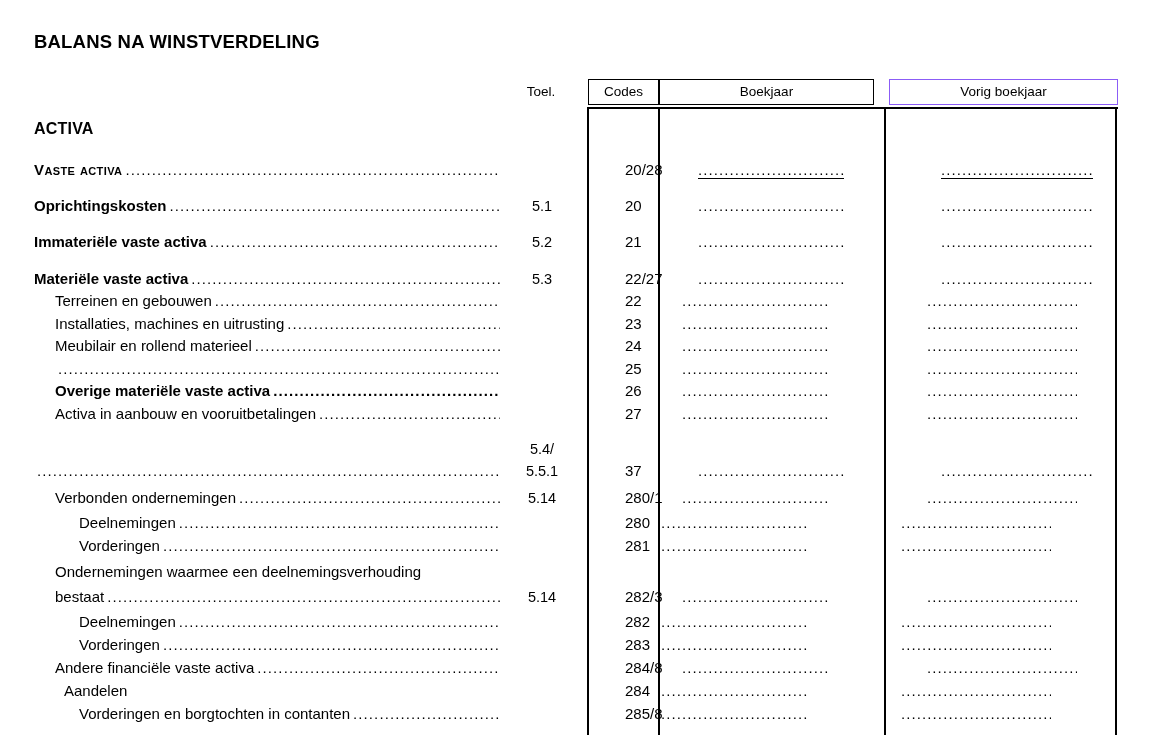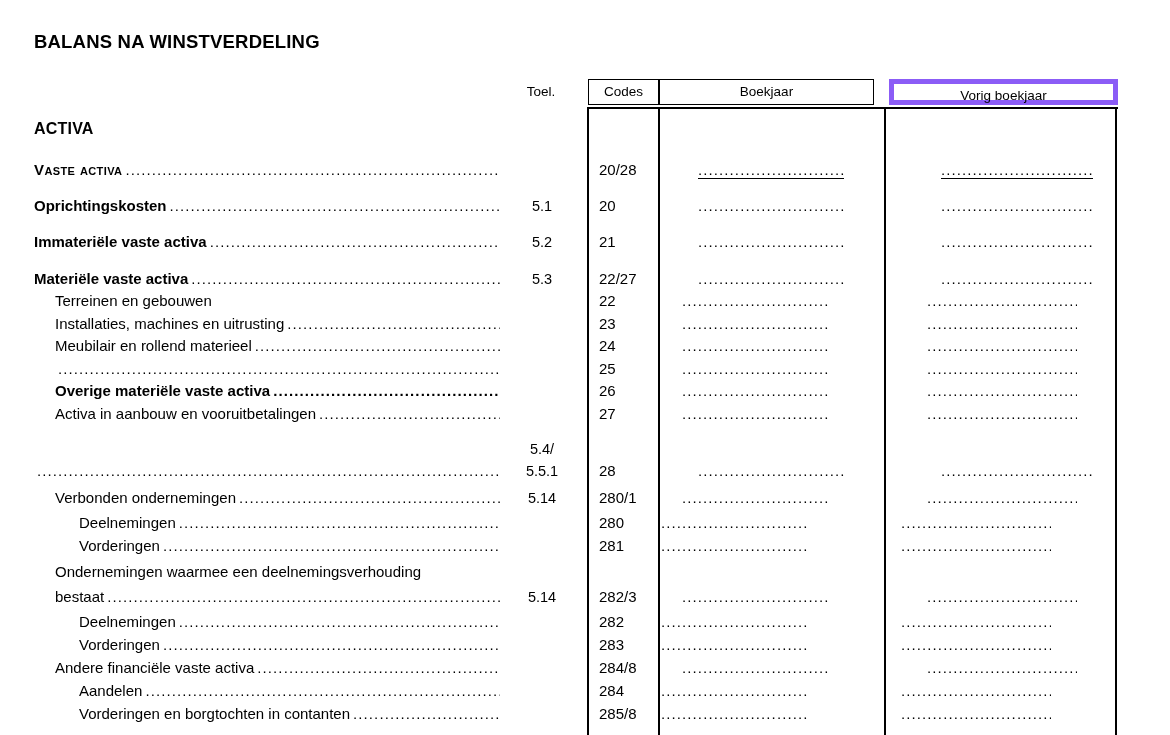--- a/index.html
+++ b/index.html
@@ -23,21 +23,21 @@
   }
 
   
   .colhead { font-size: 13.5px; line-height: 24px; text-align: center; }
   #h-toel  { position: absolute; left: 505px; top: 80px; width: 72px; height: 24px; }
   #h-codes { position: absolute; left: 588px; top: 79px; width: 71px;  height: 26px;
              border: 1px solid #000; box-sizing: border-box; }
   #h-boek  { position: absolute; left: 659px; top: 79px; width: 215px; height: 26px;
              border: 1px solid #000; box-sizing: border-box; }
   #h-vorig { position: absolute; left: 889px; top: 79px; width: 229px; height: 26px;
-             border: 5px solid #8b5cf6; box-sizing: border-box; }
+             border: 1px solid #8b5cf6; box-sizing: border-box; }
 
   
   .hline { position: absolute; background: #000; height: 2px; }
   .vline { position: absolute; background: #000; width: 2px; }
   #grid-top      { left: 587px; top: 107px; width: 531px; }
   #grid-left     { left: 587px;  top: 107px; height: 628px; }
   #grid-codes-r  { left: 658px;  top: 107px; height: 628px; }
   #grid-boek-r   { left: 884px;  top: 107px; height: 628px; }
   #grid-right    { left: 1115px; top: 107px; height: 628px; }
 
@@ -45,21 +45,21 @@
   .row { position: absolute; left: 0; width: 1170px; height: 22px; line-height: 22px;
          font-size: 15px; white-space: nowrap; }
   .labelwrap { position: absolute; top: 0; height: 22px; display: flex; overflow: hidden; }
   .lab { white-space: nowrap; }
   .lab.bold { font-weight: bold; }
   .lab.caps { font-weight: bold; font-variant: small-caps; letter-spacing: 0.4px; }
   .leader { flex: 1 1 auto; overflow: hidden; white-space: nowrap;
             letter-spacing: 1.1px; margin-left: 3px; }
   .toel { position: absolute; left: 504px; width: 76px; top: 0; height: 22px;
           text-align: center; font-size: 14.5px; }
-  .code { position: absolute; left: 599px; top: 0; height: 22px; font-size: 15px; }
+  .code { position: absolute; left: 625px; top: 0; height: 22px; font-size: 15px; }
   .dots { position: absolute; top: 0; height: 22px; overflow: hidden;
           white-space: nowrap; letter-spacing: 1.1px; }
   .dots.b-main { left: 698px; width: 146px; }
   .dots.b-sub1 { left: 682px; width: 146px; }
   .dots.b-sub2 { left: 661px; width: 146px; }
   .dots.v-main { left: 941px; width: 152px; }
   .dots.v-sub1 { left: 927px; width: 150px; }
   .dots.v-sub2 { left: 901px; width: 150px; }
   .dots.ul { height: 19px; line-height: 22px; border-bottom: 1.7px solid #000; }
 </style>
@@ -114,21 +114,21 @@
       <span class="labelwrap" style="left: 34px; width: 466px;">
         <span class="lab bold">Materiële vaste activa</span>
         <span class="leader">........................................................................................................................</span>
       </span>
       <span class="toel">5.3</span>
       <span class="code">22/27</span>
       <span class="dots b-main">........................................................................................................................</span>
       <span class="dots v-main">........................................................................................................................</span>
     </div>
     <div class="row" style="top: 290px;">
-      <span class="labelwrap" style="left: 55px; width: 445px; flex-direction: column;">
+      <span class="labelwrap" style="left: 55px; width: 445px;">
         <span class="lab ">Terreinen en gebouwen</span>
         <span class="leader">........................................................................................................................</span>
       </span>
       <span class="code">22</span>
       <span class="dots b-sub1">........................................................................................................................</span>
       <span class="dots v-sub1">........................................................................................................................</span>
     </div>
     <div class="row" style="top: 313px;">
       <span class="labelwrap" style="left: 55px; width: 445px;">
         <span class="lab ">Installaties, machines en uitrusting</span>
@@ -174,21 +174,21 @@
       <span class="dots v-sub1">........................................................................................................................</span>
     </div>
     <div class="row" style="top: 438px; padding-left: 20px;">
       <span class="toel">5.4/</span>
     </div>
     <div class="row" style="top: 460px;">
       <span class="labelwrap" style="left: 34px; width: 466px;">
         <span class="leader">........................................................................................................................</span>
       </span>
       <span class="toel">5.5.1</span>
-      <span class="code">28</span>
+      <span class="code">37</span>
       <span class="dots b-main">........................................................................................................................</span>
       <span class="dots v-main">........................................................................................................................</span>
     </div>
     <div class="row" style="top: 487px;">
       <span class="labelwrap" style="left: 55px; width: 445px;">
         <span class="lab ">Verbonden ondernemingen</span>
         <span class="leader">........................................................................................................................</span>
       </span>
       <span class="toel">5.14</span>
       <span class="code">280/1</span>
@@ -249,21 +249,21 @@
     <div class="row" style="top: 657px; padding-left: 23px;">
       <span class="labelwrap" style="left: 55px; width: 445px;">
         <span class="lab ">Andere financiële vaste activa</span>
         <span class="leader">........................................................................................................................</span>
       </span>
       <span class="code">284/8</span>
       <span class="dots b-sub1">........................................................................................................................</span>
       <span class="dots v-sub1">........................................................................................................................</span>
     </div>
     <div class="row" style="top: 680px;">
-      <span class="labelwrap" style="left: 79px; width: 421px;">
+      <span class="labelwrap" style="left: 64px; width: 421px; flex-direction: column;">
         <span class="lab ">Aandelen</span>
         <span class="leader">........................................................................................................................</span>
       </span>
       <span class="code">284</span>
       <span class="dots b-sub2">........................................................................................................................</span>
       <span class="dots v-sub2">........................................................................................................................</span>
     </div>
     <div class="row" style="top: 703px;">
       <span class="labelwrap" style="left: 79px; width: 421px;">
         <span class="lab ">Vorderingen en borgtochten in contanten</span>

